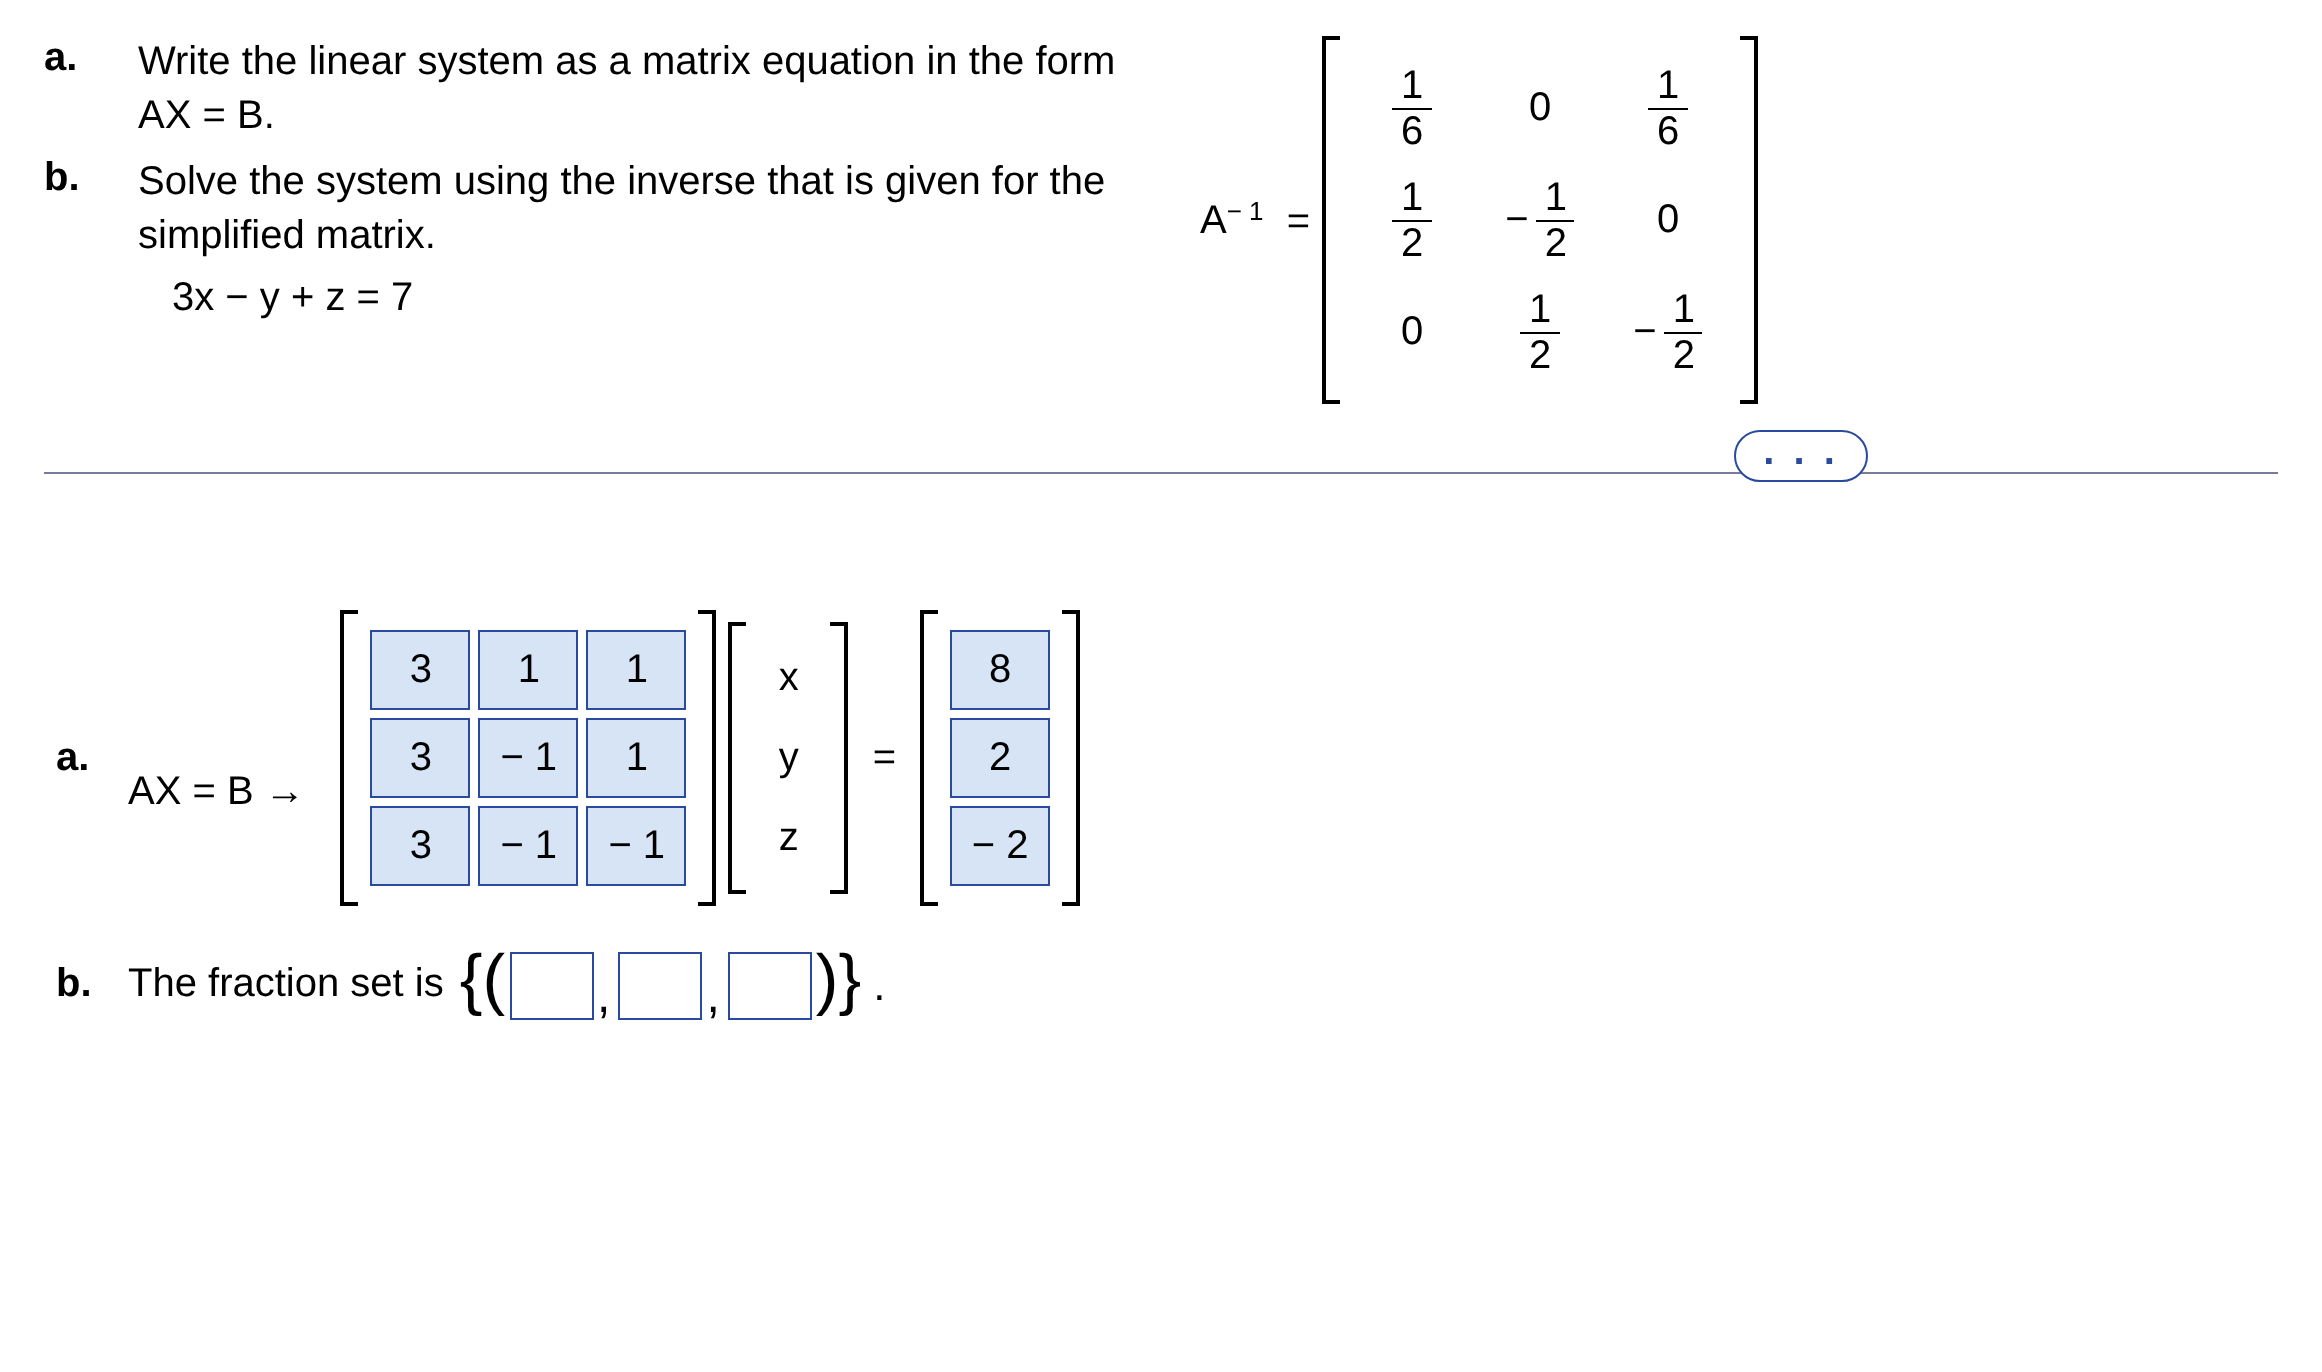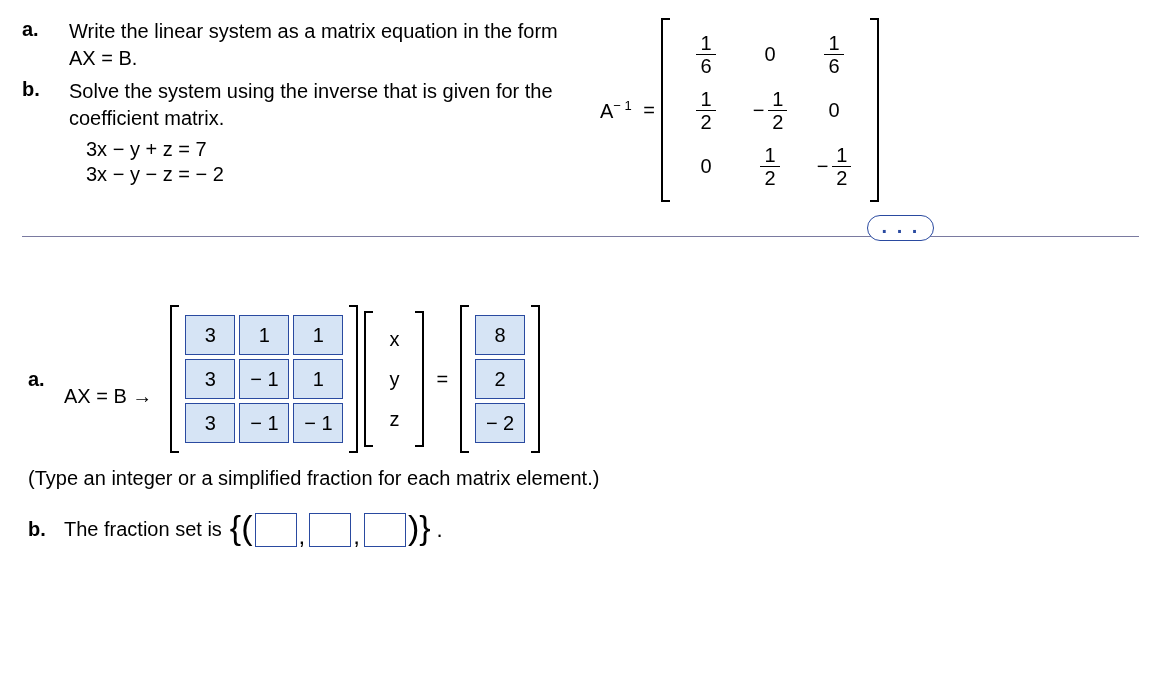--- a/index.html
+++ b/index.html
@@ -112,25 +112,24 @@
 <body>
 
 <div class="top-row">
   <div class="left-col">
     <div class="list-item">
       <div class="list-marker">a.</div>
       <div class="list-text">Write the linear system as a matrix equation in the form AX = B.</div>
     </div>
     <div class="list-item">
       <div class="list-marker">b.</div>
-      <div class="list-text">Solve the system using the inverse that is given for the coefficient matrix.</div>
+      <div class="list-text">Solve the system using the inverse that is given for the simplified matrix.</div>
     </div>
     <div class="eq-block">
       <div class="eq-line">3x − y + z  =  7</div>
-      <div class="eq-line">3x − y − z  =  − 2</div>
     </div>
   </div>
 
   <div class="inv-block">
     <span class="inv-label">
       <span>A</span><span class="sup">− 1</span>
       <span class="eq-sign">=</span>
     </span>
     <div class="matrix">
       <div class="bracket left"></div>
@@ -264,21 +263,20 @@
             <div class="mcell filled small narrow">2</div>
           </div>
           <div class="mrow">
             <div class="mcell filled small narrow">− 2</div>
           </div>
         </div>
       <div class="bracket right"></div>
     </div>
   </div>
 
-  <div class="instruction">(Type an integer or a simplified fraction for each matrix element.)</div>
 
   <div class="part-b">
     <span class="axb-label">b.</span>
     <span>The fraction set is</span>
     <span style="width:8px"></span>
     <span class="tuple">
       <span class="brace">{</span>
         <span class="paren">(</span>
       <span class="input-box"></span>
         <span class="comma">,</span>

